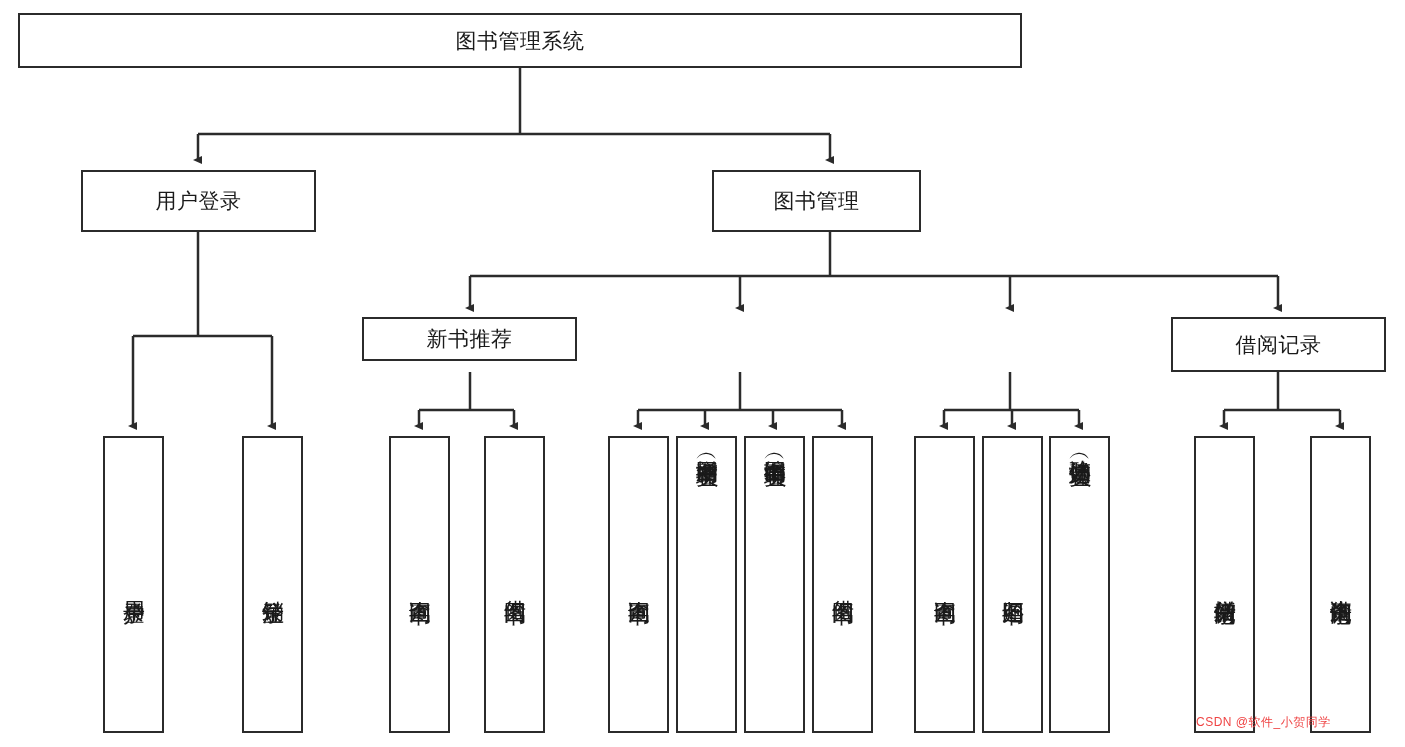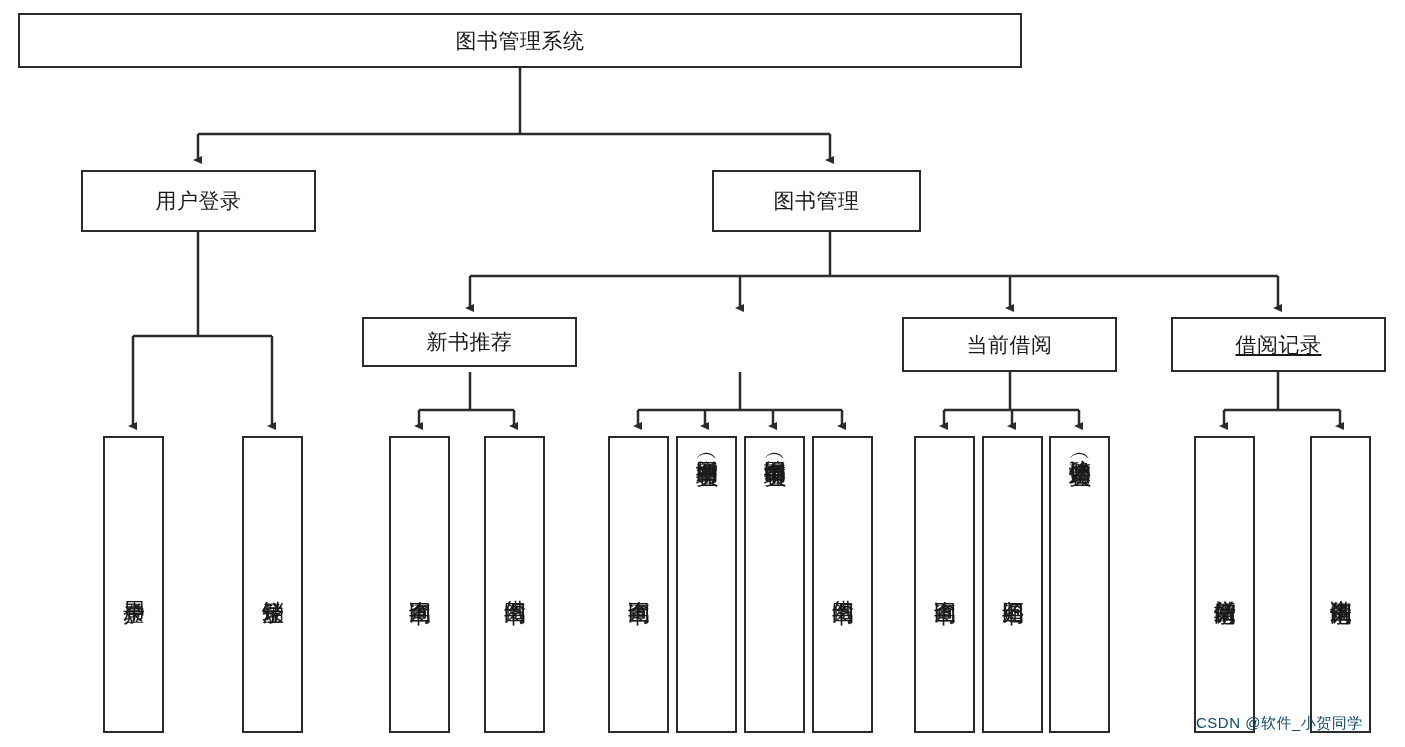--- a/index.html
+++ b/index.html
@@ -59,22 +59,22 @@
     text-orientation: upright;
     font-size: 22px;
     line-height: 1.22;
     letter-spacing: 1px;
     color: #1a1a1a;
     white-space: nowrap;
     padding: 4px 0;
   }
   .watermark {
     position: absolute;
-    font-size: 15px;
-    color: #0c4a6e;
+    font-size: 12px;
+    color: #ef4444;
     white-space: nowrap;
     letter-spacing: 0.5px;
   }
 </style>
 </head>
 <body>
 
 <div id="diagram-root">
 
   <svg class="canvas" viewBox="0 0 1405 747">
@@ -131,27 +131,24 @@
     <span class="node-label">图书管理系统</span>
   </div>
 
   <div class="node-box" style="left:81px; top:170px; width:235px; height:62px;">
     <span class="node-label">用户登录</span>
   </div>
   <div class="node-box" style="left:712px; top:170px; width:209px; height:62px;">
     <span class="node-label">图书管理</span>
   </div>
 
-  <div class="node-box" style="left:362px; top:317px; width:215px; height:50px;">
+  <div class="node-box" style="left:362px; top:317px; width:215px; height:44px;">
     <span class="node-label">新书推荐</span>
   </div>
-  <div class="node-box" style="left:902px; top:317px; width:215px; height:55px;">
-    <span class="node-label">当前借阅</span>
-  </div>
-  <div class="node-box" style="left:1171px; top:317px; width:215px; height:55px;text-decoration:underline;">
+  <div class="node-box" style="left:1171px; top:317px; width:215px; height:55px;">
     <span class="node-label">借阅记录</span>
   </div>
 
   <div class="leaf-box center-v" style="left:103px; top:436px; width:61px; height:297px;">
     <span class="leaf-label">用户登录</span>
   </div>
   <div class="leaf-box center-v" style="left:242px; top:436px; width:61px; height:297px;">
     <span class="leaf-label">注销登录</span>
   </div>
 

